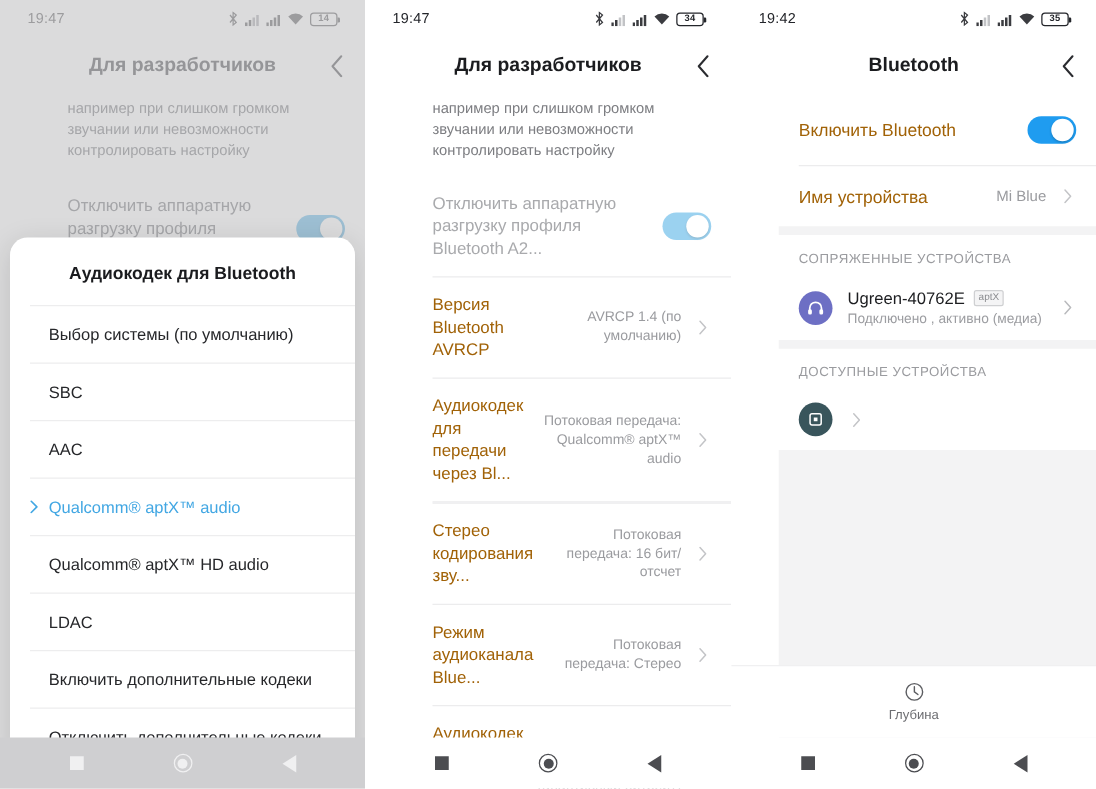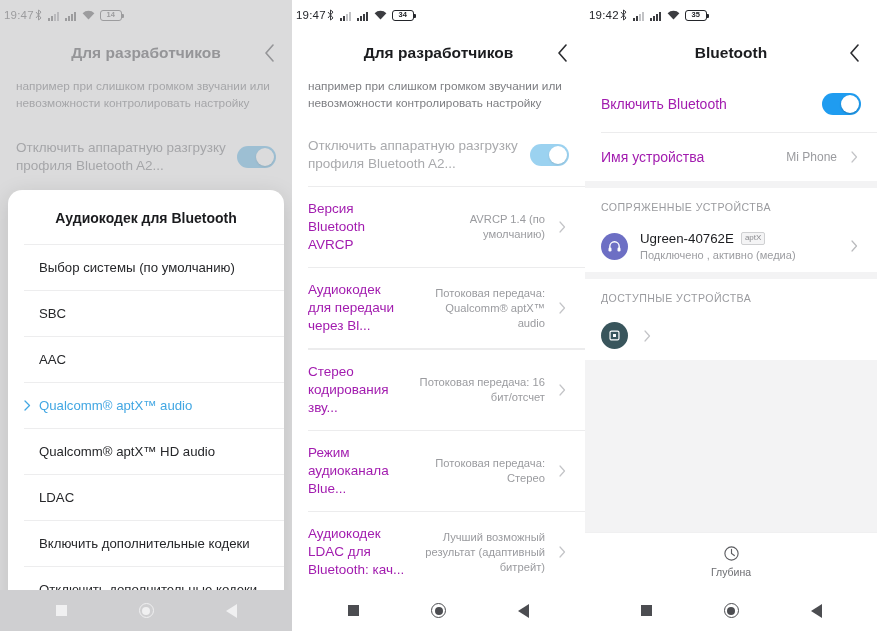--- a/index.html
+++ b/index.html
@@ -11,21 +11,21 @@
   }
   .screens { display: flex; width: 877px; height: 631px; }
   .phone { position: relative; height: 631px; overflow: hidden; background: #fff; }
   .phone.p1 { width: 292px; }
   .phone.p2 { width: 293px; }
   .phone.p3 { width: 292px; }
 
   
   .statusbar {
     height: 30px; display: flex; align-items: center;
-    padding: 0 4px;
+    justify-content: space-between; padding: 0 22px;
     font-size: 11.5px; color: #23252a; letter-spacing: .2px;
   }
   .statusbar.dim { color: #9a9a9c; }
   .sb-icons { display: flex; align-items: center; gap: 5px; }
   .sb-icons svg { display: block; }
   .batt {
     position: relative; width: 22px; height: 11px;
     border: 1.2px solid currentColor; border-radius: 3px;
     display: flex; align-items: center; justify-content: center;
   }
@@ -45,31 +45,31 @@
   }
   .appbar .back svg { display: block; }
   .appbar .title {
     position: absolute; left: 0; right: 0; text-align: center;
     font-size: 15.5px; font-weight: 700; color: #1b1c1f; pointer-events: none;
   }
   .appbar.dim .title { color: #8e8f92; }
   .appbar.dim .back svg { stroke: #8e8f92; }
 
   
-  .content { position: relative; }
+  .content { position: relative; padding-left: 38px; }
   .desc {
     padding: 2px 16px 0 16px; font-size: 11.8px; line-height: 17px; color: #7d7e82;
   }
   .desc.dim { color: #a9aaad; }
 
   .row {
     display: flex; align-items: center; padding: 13px 16px;
     min-height: 52px; gap: 10px;
   }
-  .row .label { font-size: 13.5px; color: #a21caf; line-height: 18px; flex: 1; }
+  .row .label { font-size: 13.5px; color: #a16207; line-height: 18px; flex: 1; }
   .row.dim .label { color: #a9aaad; }
   .row .value {
     font-size: 11.2px; color: #9a9b9f; text-align: right; line-height: 15px;
     max-width: 128px;
   }
   .chev { width: 14px; display: flex; justify-content: center; flex: 0 0 14px; }
   .chev svg { display: block; }
   .divider { height: 1px; background: #ececed; margin-left: 16px; }
 
   
@@ -448,21 +448,21 @@
       <div class="row" style="min-height:56px">
         <div class="label" style="font-size:14px">Включить Bluetooth</div>
         <div class="toggle" style="background:#1f9cf0">
           <div class="knob"></div>
         </div>
       </div>
       <div class="divider"></div>
 
       <div class="row" style="min-height:48px">
         <div class="label" style="font-size:14px">Имя устройства</div>
-        <div class="value" style="font-size:12px">Mi Phone</div>
+        <div class="value" style="font-size:12px">Mi Blue</div>
         <div class="chev">
             <svg width="7" height="12" viewBox="0 0 7 12">
               <path d="M1 1l4.5 5L1 11" fill="none" stroke="#c3c4c7" stroke-width="1.2" stroke-linecap="round" stroke-linejoin="round"></path>
             </svg>
           </div>
       </div>
 
       <div class="sect-gap" style="height:7px"></div>
       <div class="sect-head">СОПРЯЖЕННЫЕ УСТРОЙСТВА</div>
 

